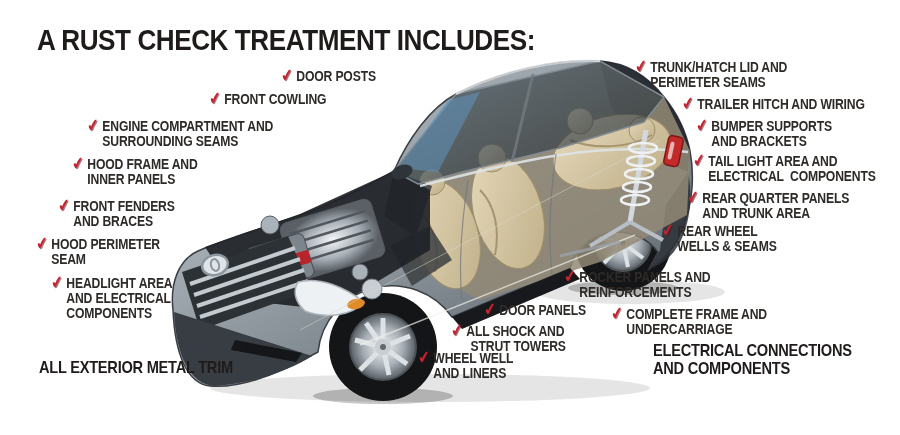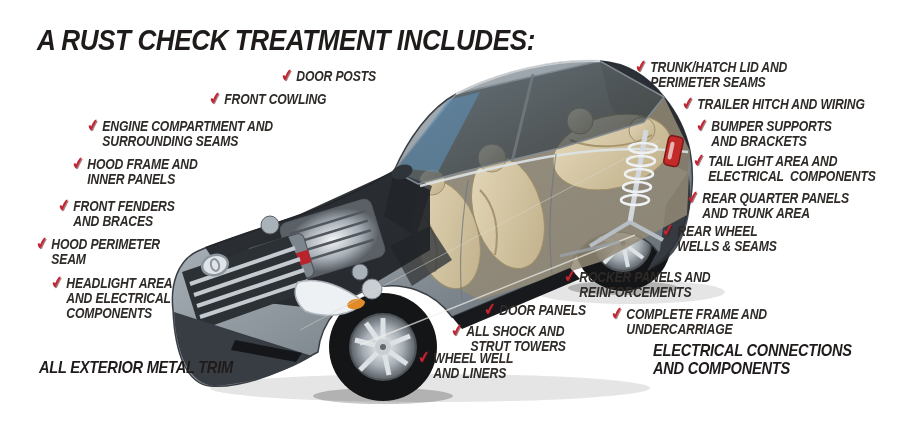--- a/index.html
+++ b/index.html
@@ -1,17 +1,17 @@
 <!DOCTYPE html>
 <html><head>
 <meta charset="utf-8">
 <style>
   html,body{margin:0;padding:0;background:#fff;}
   #stage{position:relative;width:900px;height:435px;background:#fff;overflow:hidden;
-         font-family:"Liberation Sans",sans-serif;font-style:italic;}
+         font-family:"Liberation Sans",sans-serif;}
   #car-svg{position:absolute;left:0;top:0;z-index:1;}
   .title{position:absolute;z-index:3;font-weight:bold;font-size:30px;line-height:32px;
          color:#1f1b1a;letter-spacing:-0.5px;transform:scaleX(0.87);transform-origin:left top;
          white-space:pre;}
   .label{position:absolute;z-index:3;display:flex;align-items:flex-start;
          transform:scaleX(0.84);transform-origin:left top;}
   .label .txt{display:flex;flex-direction:column;}
   .label .ln{font-weight:bold;font-size:14.5px;line-height:15px;color:#2e2a27;
              letter-spacing:-0.2px;white-space:pre;}
   .chk{font-family:"DejaVu Sans",sans-serif;font-size:17px;line-height:15px;color:#c22531;

